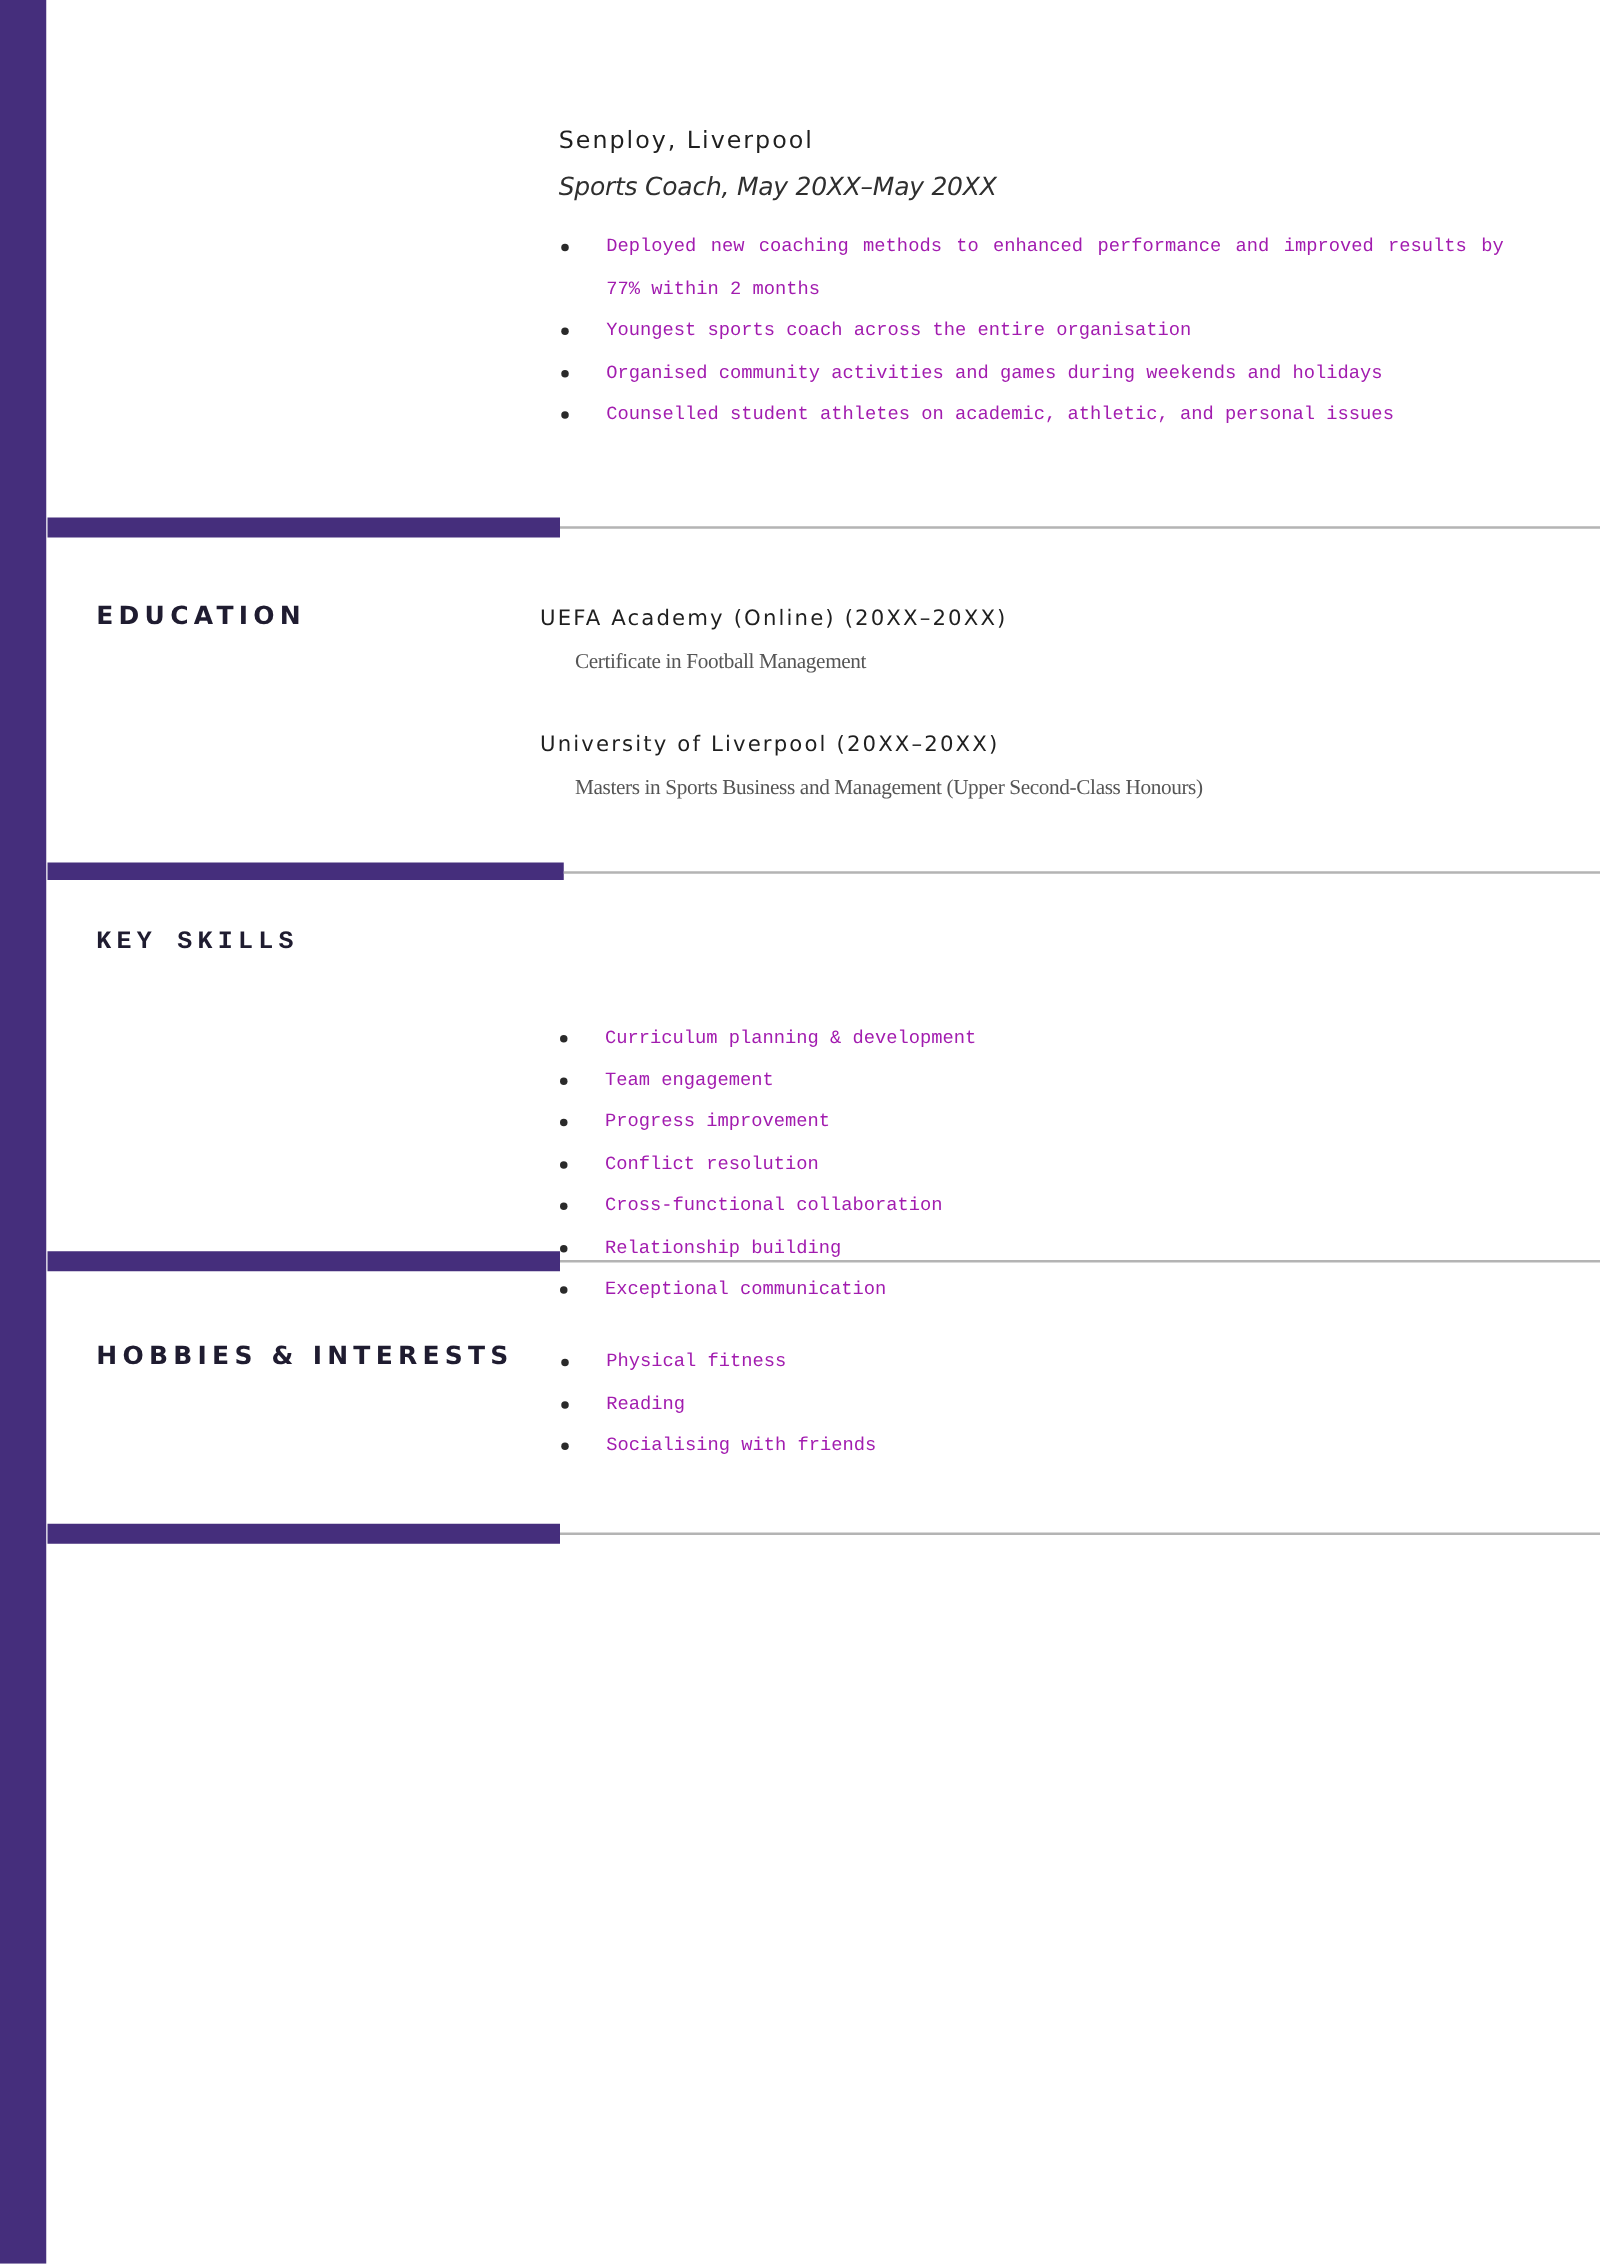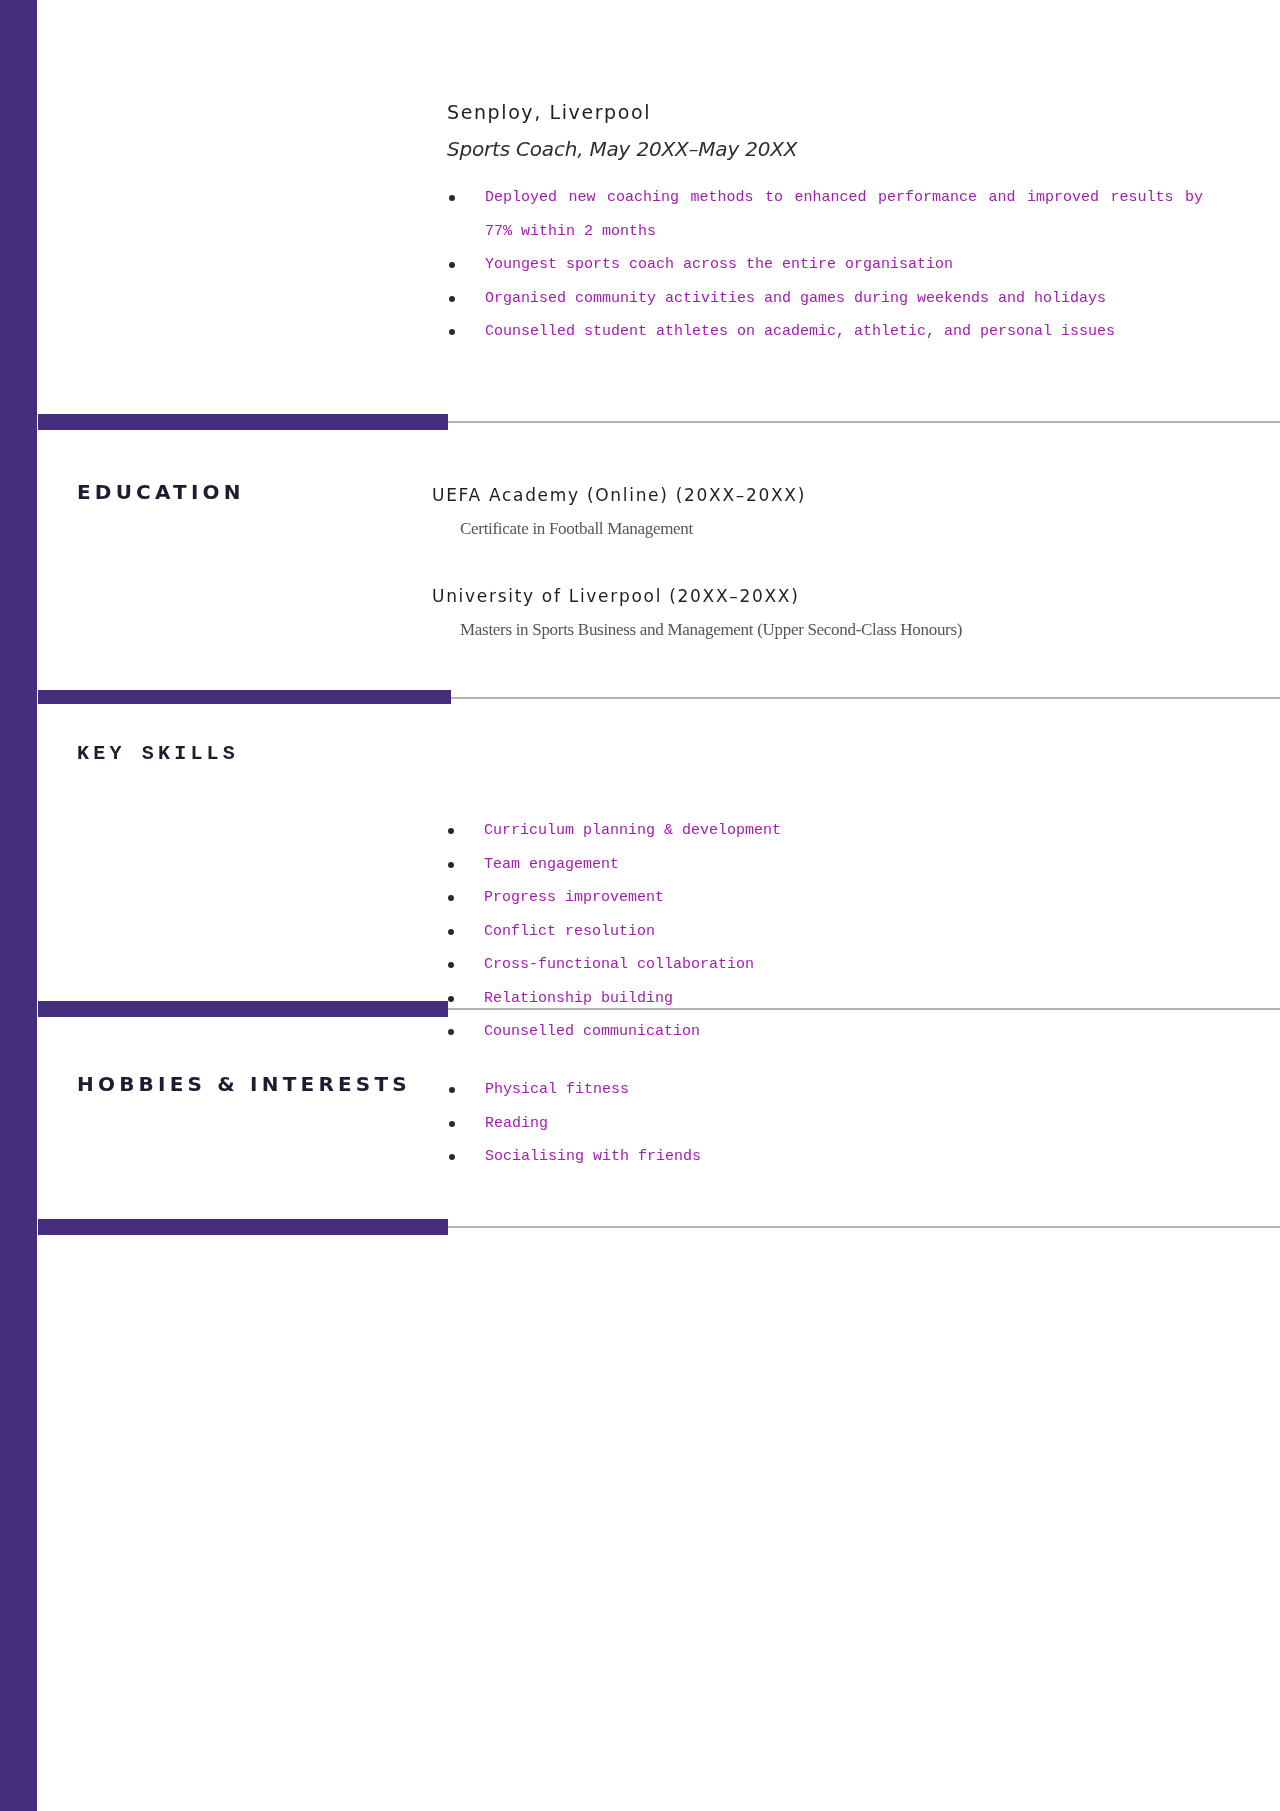--- a/index.html
+++ b/index.html
@@ -83,21 +83,21 @@
 </div>
 
 <div class="section-title" style="top:742px;font-family:Liberation Mono, monospace;">KEY SKILLS</div>
 <ul class="bullets" style="left:446px; top:783px; width:700px;margin-top:31px;">
   <li>Curriculum planning &amp; development</li>
   <li>Team engagement</li>
   <li>Progress improvement</li>
   <li>Conflict resolution</li>
   <li>Cross-functional collaboration</li>
   <li>Relationship building</li>
-  <li>Counselled communication</li>
+  <li>Exceptional communication</li>
 </ul>
 
 <div class="divider" style="top:1001px;">
   <div class="bar" style="width:410px;"></div>
   <div class="rule" style="left:410px; width:842px;"></div>
 </div>
 
 <div class="section-title" style="top:1072px;">HOBBIES &amp; INTERESTS</div>
 <ul class="bullets" style="left:447px; top:1073px; width:700px;">
   <li>Physical fitness</li>

